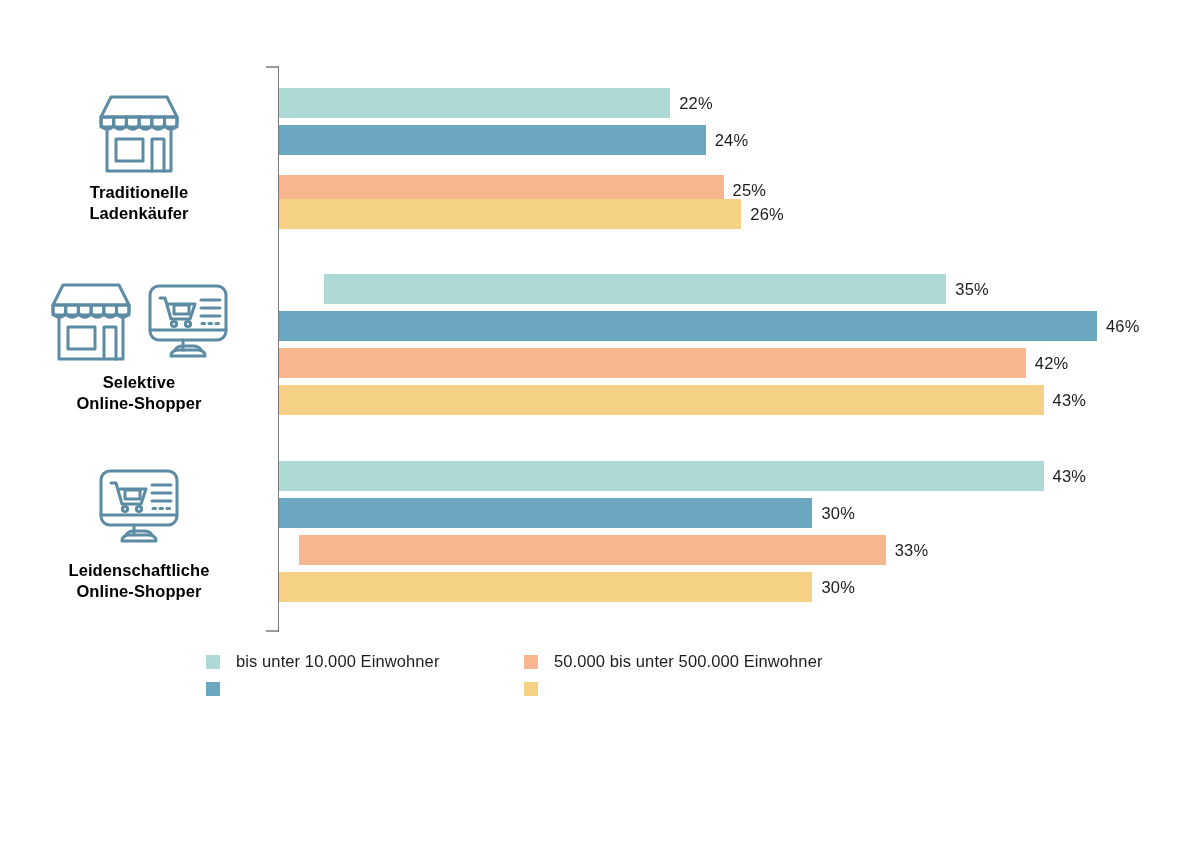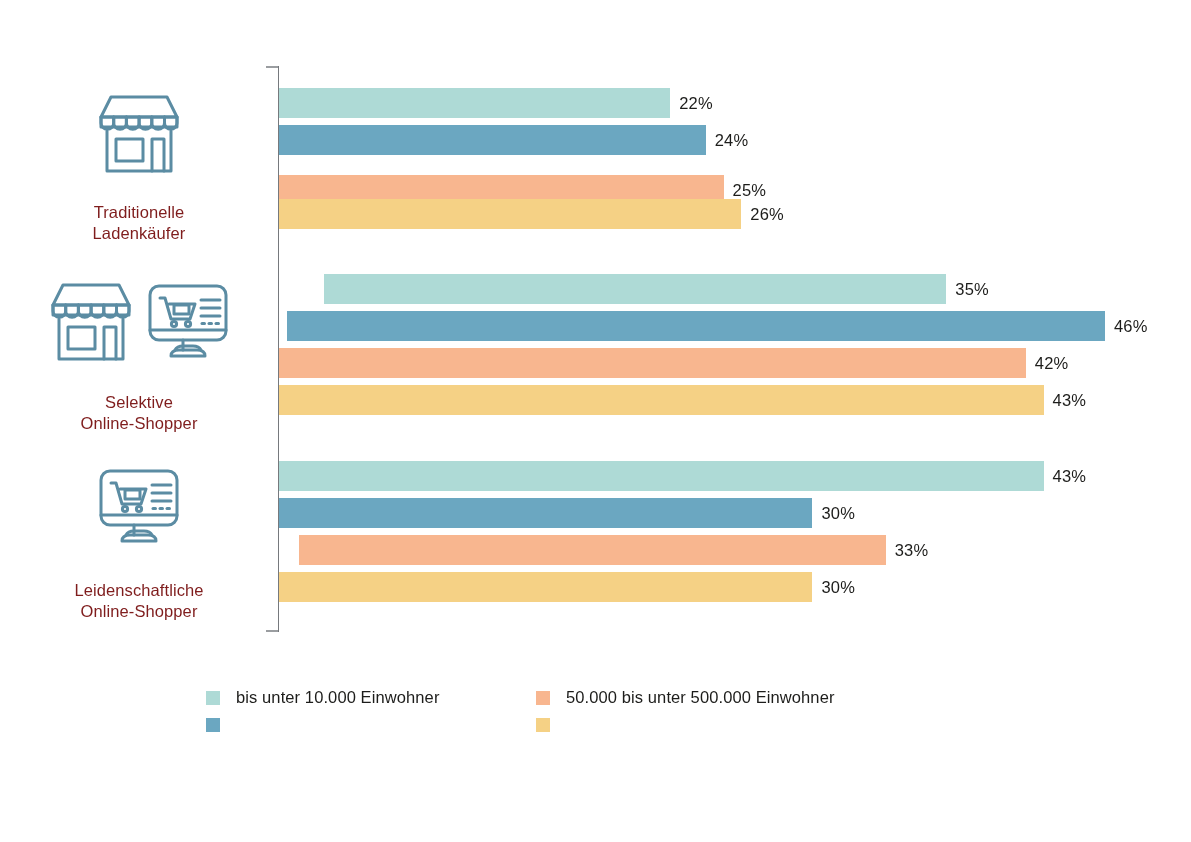--- a/index.html
+++ b/index.html
@@ -39,26 +39,27 @@
     text-align: center;
   }
   .cat-icons {
     display: flex;
     justify-content: center;
     align-items: flex-end;
     gap: 14px;
     height: 80px;
   }
   .cat-label {
-    margin-top: 22px;
+    margin-top: 2px;
     font-size: 16.5px;
     line-height: 21px;
-    color: #7f1d1d;
+    color: #000000;
     letter-spacing: 0.1px;
     white-space: pre-line;
+    font-weight: bold;
   }
 
   
   .plot {
     position: absolute;
     left: 278px;
     top: 0;
     right: 0;
     bottom: 0;
   }
@@ -97,26 +98,26 @@
     margin-left: 9px;
     white-space: nowrap;
     letter-spacing: 0.2px;
     text-align: right;
   }
 
   
   .legend {
     position: absolute;
     left: 206px;
-    top: 684px;
+    top: 648px;
     width: 680px;
     display: grid;
     grid-template-columns: 314px auto;
     grid-auto-rows: 27px;
-    column-gap: 16px;
+    column-gap: 4px;
   }
   .legend-item {
     display: flex;
     align-items: center;
   }
   .legend-swatch {
     width: 14px;
     height: 14px;
     flex: 0 0 14px;
     margin-right: 16px;
@@ -256,21 +257,21 @@
         <span class="bar-value">25%</span>
       </div>
       <div class="bar-row" style="top: 199px;">
         <div class="bar" style="width: 462.28px; background: rgb(245, 209, 133);"></div>
         <span class="bar-value">26%</span>
       </div>
       <div class="bar-row" style="top: 274px; padding-left: 45px;">
         <div class="bar" style="width: 622.3px; background: rgb(174, 218, 214);"></div>
         <span class="bar-value">35%</span>
       </div>
-      <div class="bar-row" style="top: 311px; margin-left: 8px;">
+      <div class="bar-row" style="top: 311px;">
         <div class="bar" style="width: 817.88px; background: rgb(107, 167, 193);"></div>
         <span class="bar-value">46%</span>
       </div>
       <div class="bar-row" style="top: 348px;">
         <div class="bar" style="width: 746.76px; background: rgb(248, 182, 143);"></div>
         <span class="bar-value">42%</span>
       </div>
       <div class="bar-row" style="top: 385px;">
         <div class="bar" style="width: 764.54px; background: rgb(245, 209, 133);"></div>
         <span class="bar-value">43%</span>

